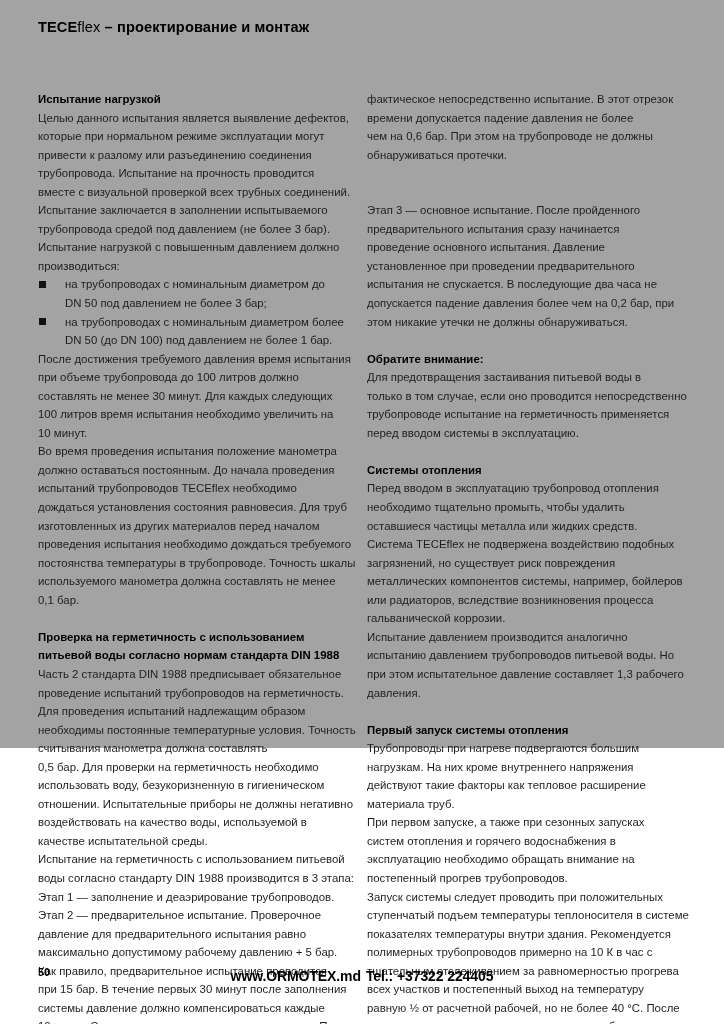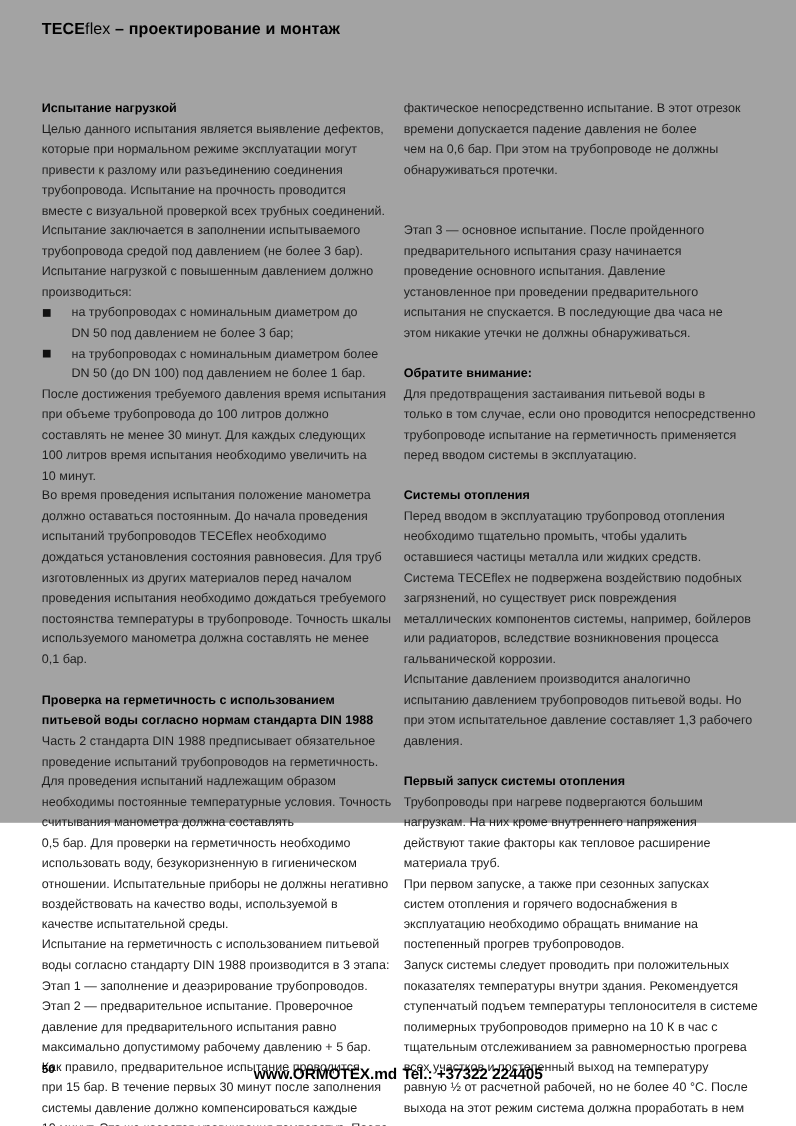--- a/index.html
+++ b/index.html
@@ -239,20 +239,21 @@
         <span class="spacer-line"></span>
         <span class="spacer-line"></span>
       </div>
 
       <div class="blk">
         <span class="ln">Этап 3 — основное испытание. После пройденного</span>
         <span class="ln">предварительного испытания сразу начинается</span>
         <span class="ln">проведение основного испытания. Давление</span>
         <span class="ln">установленное при проведении предварительного</span>
         <span class="ln">испытания не спускается. В последующие два часа не</span>
+        <span class="ln">допускается падение давления более чем на 0,2 бар, при</span>
         <span class="ln">этом никакие утечки не должны обнаруживаться.</span>
         <span class="spacer-line"></span>
       </div>
 
       <div class="blk heading">
         <span class="ln">Обратите внимание:</span>
       </div>
 
       <div class="blk">
         <span class="ln">Для предотвращения застаивания питьевой воды в</span>
@@ -289,22 +290,22 @@
       <div class="blk">
         <span class="ln">Трубопроводы при нагреве подвергаются большим</span>
         <span class="ln">нагрузкам. На них кроме внутреннего напряжения</span>
         <span class="ln">действуют такие факторы как тепловое расширение</span>
         <span class="ln">материала труб.</span>
         <span class="ln">При первом запуске, а также при сезонных запусках</span>
         <span class="ln">систем отопления и горячего водоснабжения в</span>
         <span class="ln">эксплуатацию необходимо обращать внимание на</span>
         <span class="ln">постепенный прогрев трубопроводов.</span>
         <span class="ln">Запуск системы следует проводить при положительных</span>
+        <span class="ln">ступенчатый подъем температуры теплоносителя в системе</span>
         <span class="ln">показателях температуры внутри здания. Рекомендуется</span>
-        <span class="ln">ступенчатый подъем температуры теплоносителя в системе</span>
         <span class="ln">полимерных трубопроводов примерно на 10 К в час с</span>
         <span class="ln">тщательным отслеживанием за равномерностью прогрева</span>
         <span class="ln">всех участков и постепенный выход на температуру</span>
         <span class="ln">равную ½ от расчетной рабочей, но не более 40 °C. После</span>
         <span class="ln">выхода на этот режим система должна проработать в нем</span>
 
       </div>
     </div>
   </div>
 

